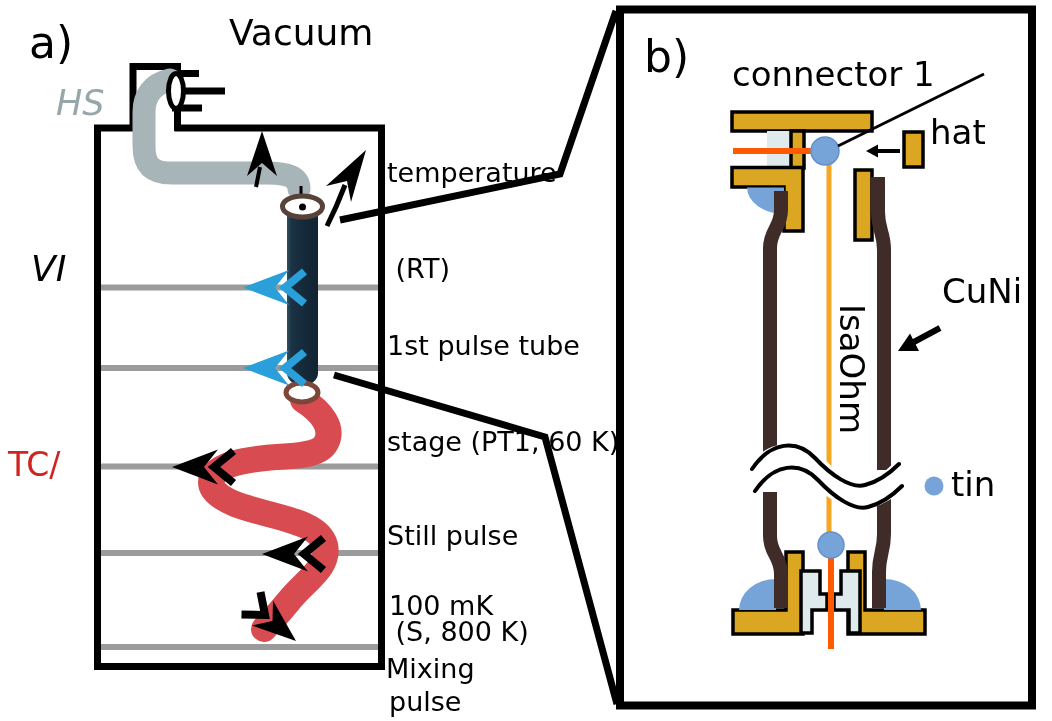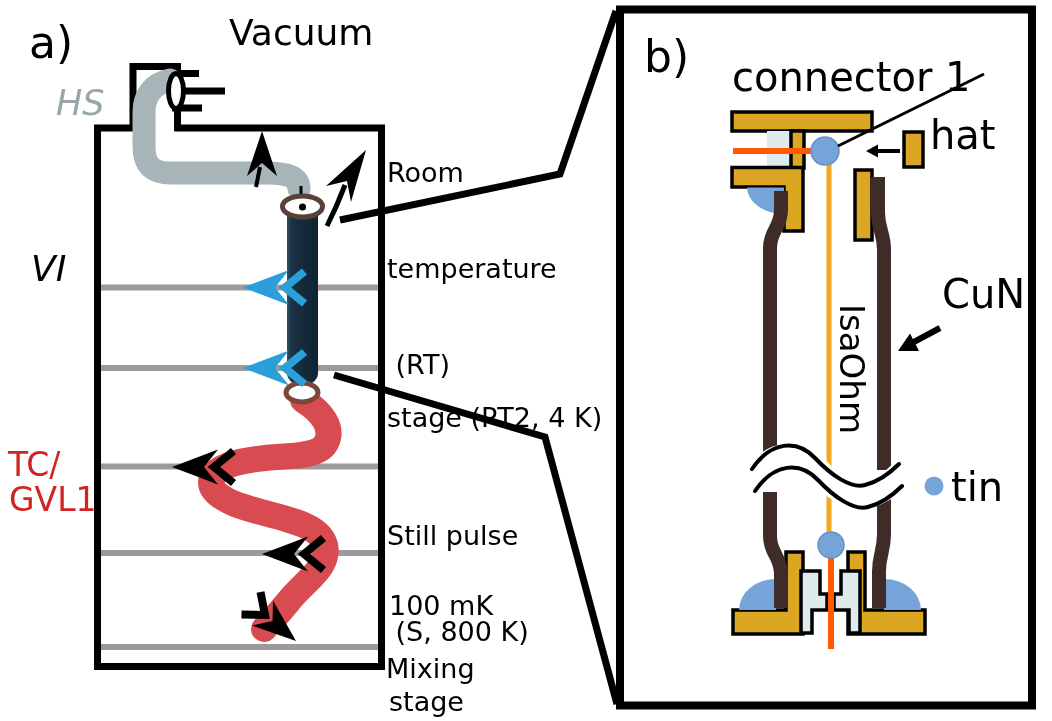--- a/index.html
+++ b/index.html
@@ -3,21 +3,21 @@
 <meta charset="utf-8">
 <style>
   html,body{margin:0;padding:0;background:#fff;}
   #stage{position:relative;width:1052px;height:721px;background:#fff;overflow:hidden;
          font-family:"DejaVu Sans","Liberation Sans",sans-serif;color:#000;}
   #art{position:absolute;left:0;top:0;}
   .t{position:absolute;white-space:pre;line-height:1.12;}
   .tag{font-size:44px;}
   .title{font-size:36px;}
   .ann{font-size:27px;line-height:32px;}
-  .lbl-b{font-size:40px;}
+  .lbl-b{font-size:34px;}
   .hs{font-size:35px;font-style:italic;color:var(--label-gray);}
   .vi{font-size:36px;font-style:italic;}
   .tc{font-size:33px;color:var(--label-red);line-height:35px;}
   .isaohm{font-size:34px;width:132px;text-align:center;transform:rotate(90deg);transform-origin:center;}
   
   .c-box{fill:none;stroke:#000;}
   .c-flange{stroke:var(--flange-gray);stroke-width:6;}
   .c-graytube{stroke:var(--tube-gray);stroke-width:23;fill:none;stroke-linecap:round;stroke-linejoin:round;}
   .c-navy{fill:url(#navyg);}
   .c-red{stroke:var(--tube-red);stroke-width:26;fill:none;stroke-linecap:round;stroke-linejoin:round;}
@@ -173,37 +173,38 @@
 
       <circle class="c-mound" cx="934" cy="486" r="9.5"></circle>
     </g>
   </svg>
 
   <div class="t tag" style="left:29px;top:18px">a)</div>
   <div class="t title" style="left:229px;top:13px">Vacuum</div>
   <div class="t hs" style="left:56px;top:84px">HS</div>
   <div class="t vi" style="left:31px;top:249px">VI</div>
   <div class="t tc" style="left:8px;top:447px">TC/</div>
-  <div class="t tc" style="left:9px;top:482px">GVL1</div>
 
   <div class="t ann" style="left:387px;top:93px">
-    <div>Room</div>
     <div>temperature</div>
     <div> (RT)</div>
   </div>
+  <div class="t ann" style="left:387px;top:266px">
+    <div>1st pulse tube</div>
+    <div>stage (PT1, 60 K)</div>
+  </div>
   <div class="t ann" style="left:387px;top:338px">
-    <div>stage (PT2, 4 K)</div>
   </div>
   <div class="t ann" style="left:387px;top:456px">
     <div>Still pulse</div>
     <div> (S, 800 K)</div>
   </div>
   <div class="t ann" style="left:389px;top:526px">
     <div>100 mK</div>
-    <div>stage</div>
+    <div>pulse</div>
   </div>
   <div class="t ann" style="left:386px;top:589px">
     <div>Mixing</div>
     
     
   </div>
 
   <div class="t tag" style="left:644px;top:32px">b)</div>
   <div class="t lbl-b" style="left:732px;top:55px">connector 1</div>
   <div class="t lbl-b" style="left:930px;top:113px">hat</div>

